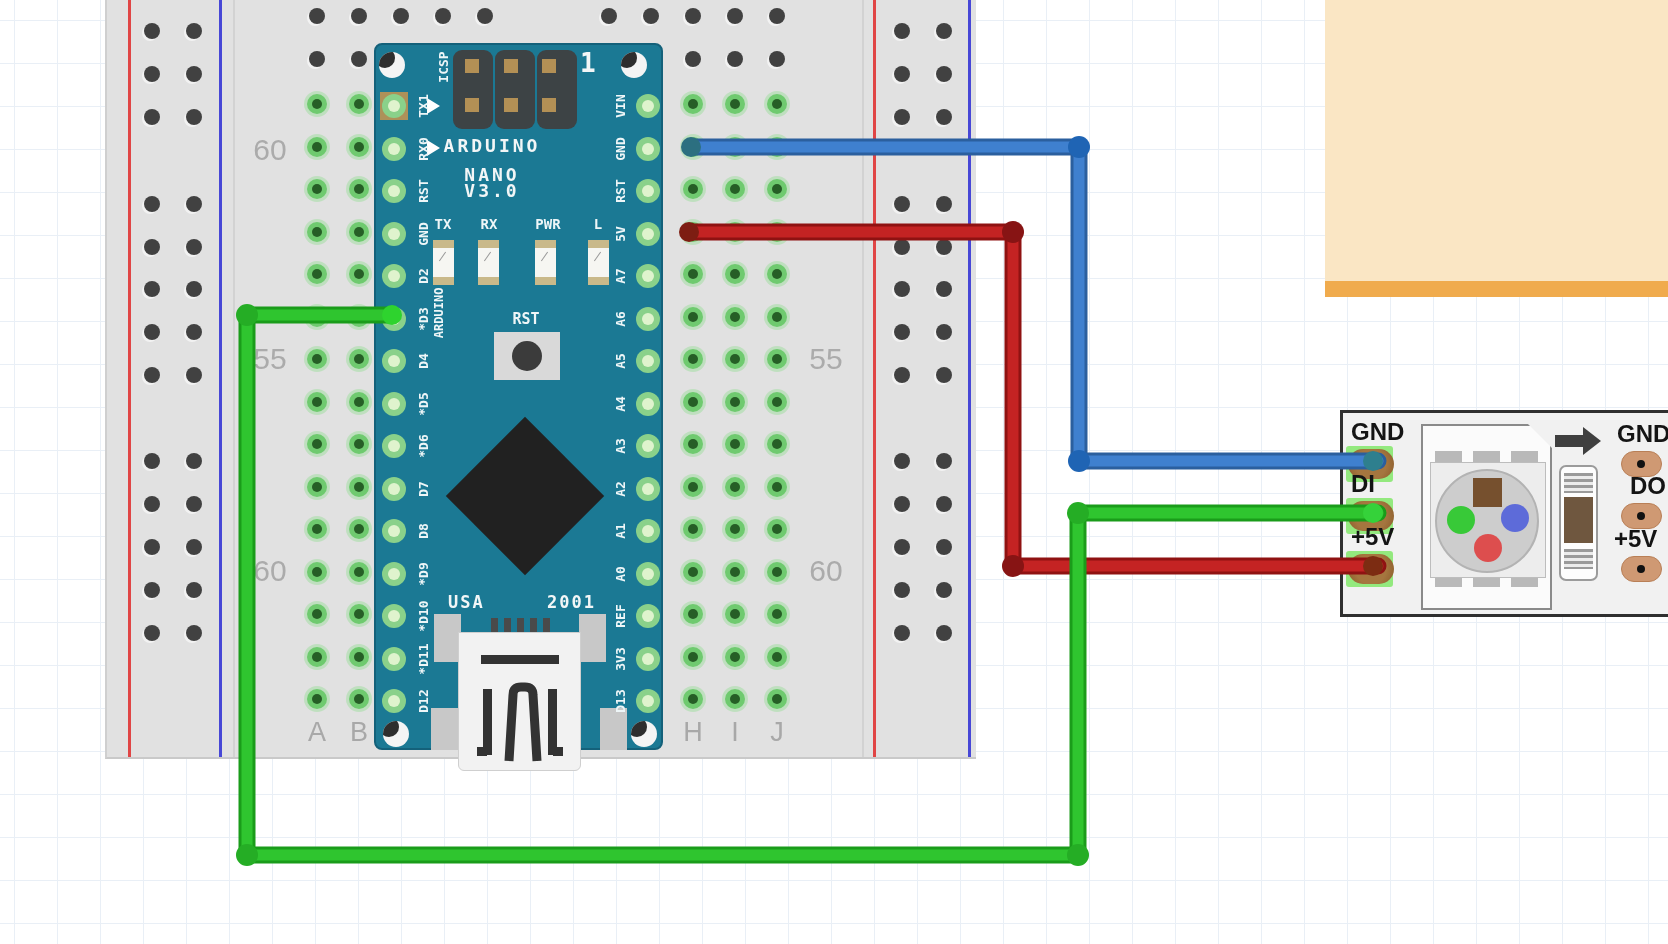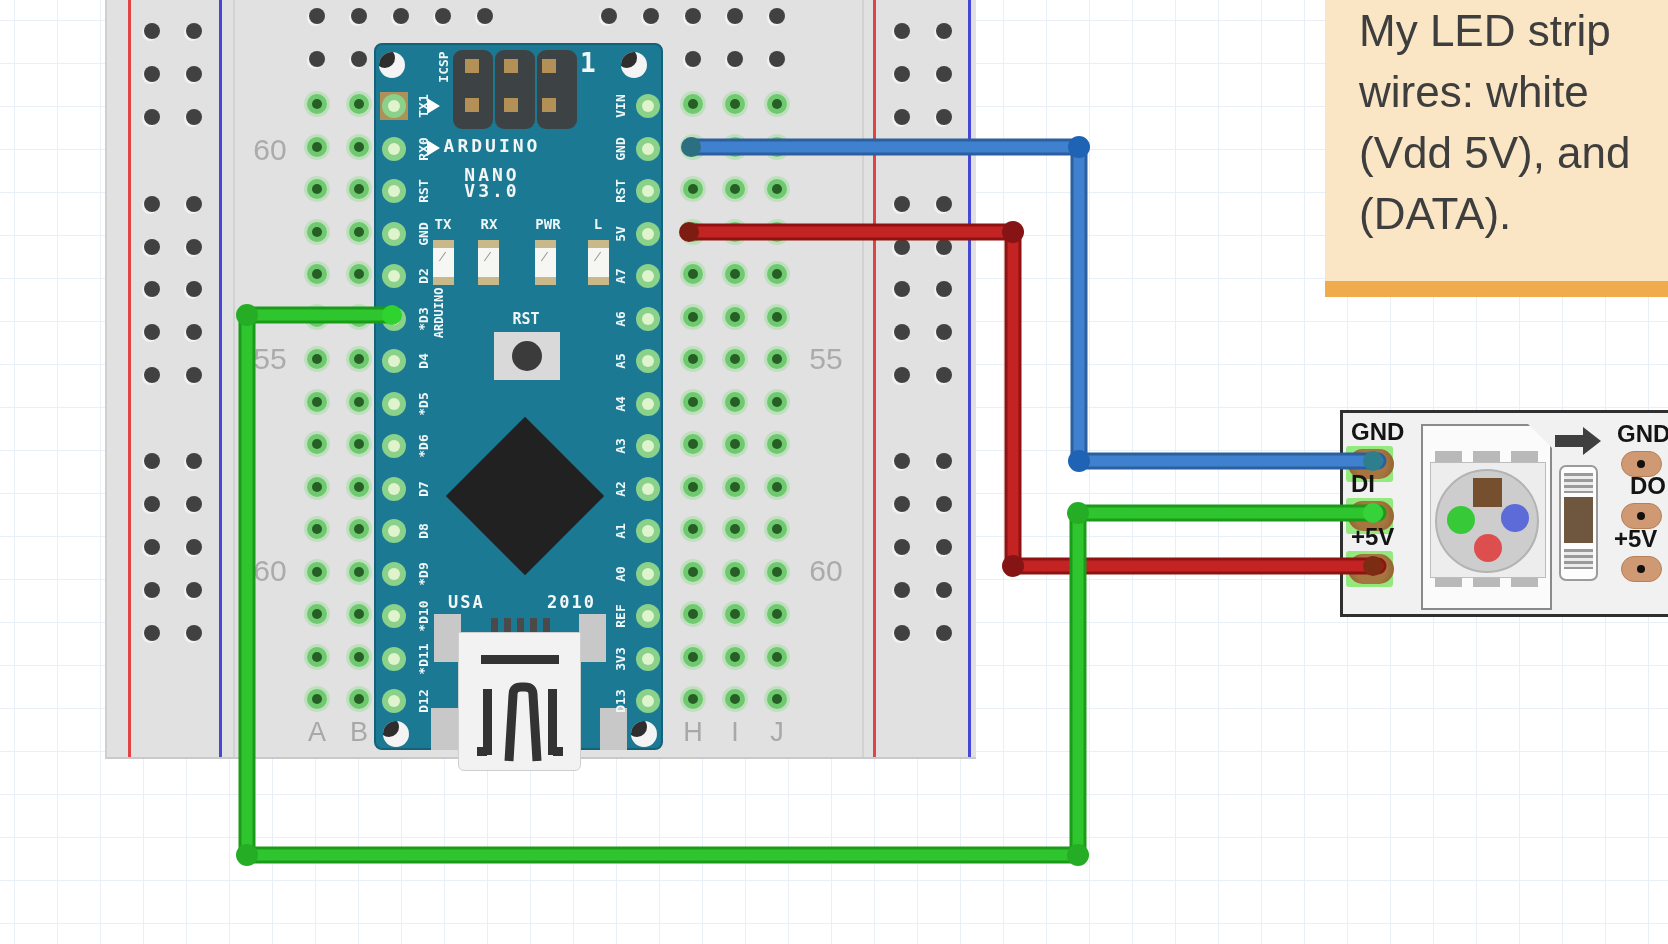--- a/index.html
+++ b/index.html
@@ -437,21 +437,21 @@
       </div>
 
     <div class="ledlabel mono" style="left:150px;top:274px;font-size:15px;">RST</div>
     <div class="abs" style="left:118px;top:287px;width:66px;height:48px;background:#d9d9d9;">
       <i style="position:absolute;left:18px;top:9px;width:30px;height:30px;border-radius:50%;background:#3b3b3b;"></i>
     </div>
 
     <div class="abs" style="left:93px;top:395px;width:112px;height:112px;background:#212121;transform:rotate(45deg);"></div>
 
     <div class="mono" style="position:absolute;left:72px;top:547px;color:#f2f6f7;font-size:17px;font-weight:bold;letter-spacing:2px;">USA</div>
-    <div class="mono" style="position:absolute;left:171px;top:547px;color:#f2f6f7;font-size:17px;font-weight:bold;letter-spacing:2px;">2010</div>
+    <div class="mono" style="position:absolute;left:171px;top:547px;color:#f2f6f7;font-size:17px;font-weight:bold;letter-spacing:2px;">2001</div>
 
     <div class="tab" style="left:58px;top:569px;width:27px;height:48px;"></div>
     <div class="tab" style="left:203px;top:569px;width:27px;height:48px;"></div>
     <div class="tab" style="left:55px;top:663px;width:27px;height:42px;"></div>
     <div class="tab" style="left:224px;top:663px;width:27px;height:42px;"></div>
 
     <div id="usb-pins">
         <div style="position: absolute; left: 115px; top: 573px; width: 7px; height: 16px; background: rgb(74, 74, 74);"></div>
         <div style="position: absolute; left: 128px; top: 573px; width: 7px; height: 16px; background: rgb(74, 74, 74);"></div>
         <div style="position: absolute; left: 141px; top: 573px; width: 7px; height: 16px; background: rgb(74, 74, 74);"></div>
@@ -674,20 +674,16 @@
         <circle cx="247" cy="315" r="11" fill="#25ad25"></circle>
         <circle cx="247" cy="855" r="11" fill="#25ad25"></circle>
         <circle cx="1078" cy="855" r="11" fill="#25ad25"></circle>
         <circle cx="1078" cy="513" r="11" fill="#25ad25"></circle>
         <circle cx="392" cy="315" r="10" fill="#2ed32e"></circle>
         <circle cx="1373" cy="513" r="10" fill="#35d23a"></circle>
       </g>
     </svg>
 
   <div id="note" class="abs" style="background: rgb(250, 230, 196);">
-    <div class="txt">My LED strip
-wires: white
-(Vdd 5V), and
-(DATA).</div>
     <div class="bar" style="background: rgb(240, 171, 77);"></div>
   </div>
 
 </div>
 
 </body></html>

